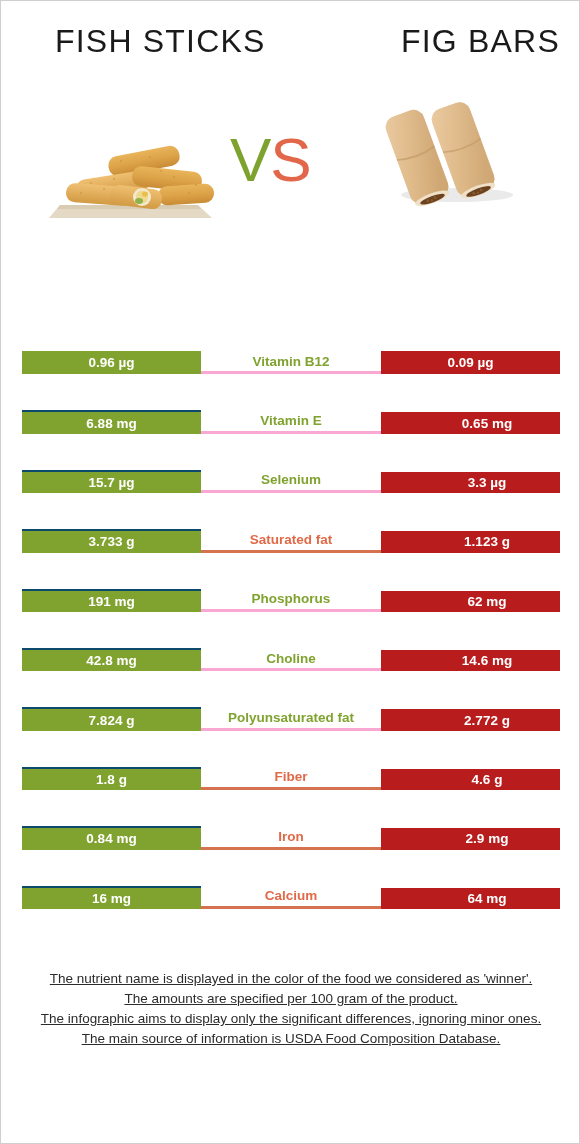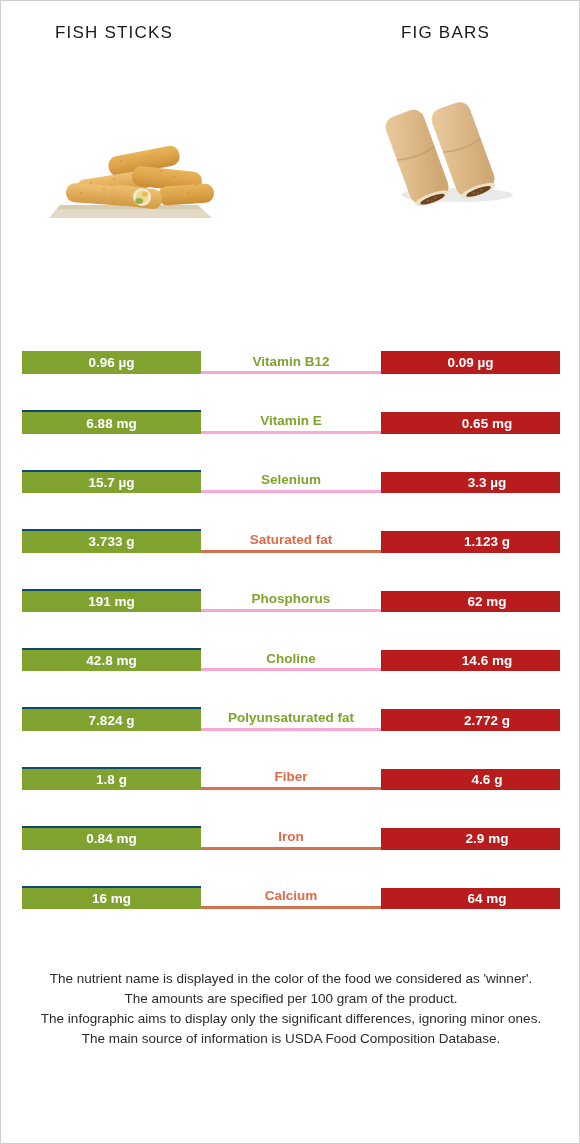--- a/index.html
+++ b/index.html
@@ -13,21 +13,21 @@
     width:580px; height:1144px;
     background:#ffffff;
     border:1px solid #cfcfcf;
     overflow:hidden;
   }
 
   
   .header { position:absolute; top:0; left:0; width:580px; height:300px; }
   .title {
     position:absolute; top:22px;
-    font-size:17px; letter-spacing:1.2px;
+    font-size:32px; letter-spacing:1.2px;
     font-weight:300; color:#1a1a1a;
     text-transform:uppercase;
     white-space:nowrap;
   }
   .title-left  { left:54px; }
   .title-right { left:400px; }
 
   .vs {
     position:absolute; left:229px; top:128px;
     font-size:62px; font-weight:400; letter-spacing:-1px;
@@ -58,20 +58,21 @@
   .nutrient { font-size:13.5px; font-weight:600; }
   .row.win-left  .nutrient { color:#80a32f; }
   .row.win-right .nutrient { color:#e06a48; }
 
   
   .footer {
     position:absolute; left:0; top:968px; width:580px;
     text-align:center; color:#2b2b2b;
     font-size:13.5px; line-height:20px;
     padding:0 22px;
+    text-decoration:underline;
   }
   .footer div { white-space:normal; }
 </style>
 </head>
 <body>
 
 <div id="page">
 
   <div class="header">
 
@@ -161,20 +162,23 @@
           <ellipse cx="36" cy="115" rx="13" ry="3.2" fill="#6b4321"></ellipse>
           <g fill="#8a5a2c">
               <circle cx="31" cy="115" r="1.5"></circle>
               <circle cx="39" cy="114.5" r="1.4"></circle>
               <circle cx="35" cy="116" r="1.2"></circle>
             </g>
         </g>
       </svg>
     </div>
 
+    <div class="vs">
+      <span class="v">V</span><span class="s">S</span>
+    </div>
   </div>
 
   <div class="table" id="table">
       <div class="row win-left">
         <div class="cell cell-left">0.96 µg</div>
         <div class="cell cell-mid">
           <span class="nutrient">Vitamin B12</span>
         </div>
         <div class="cell cell-right">0.09 µg</div>
       </div>

